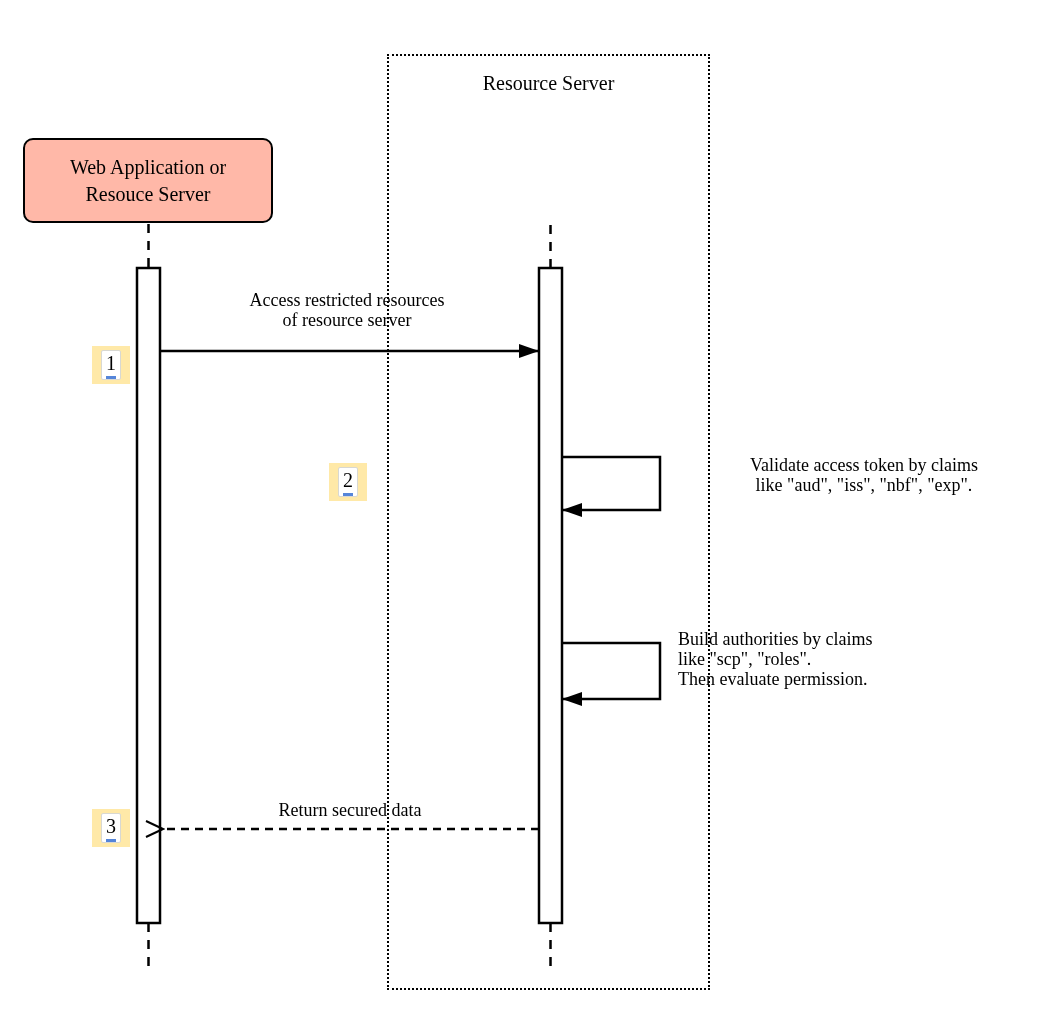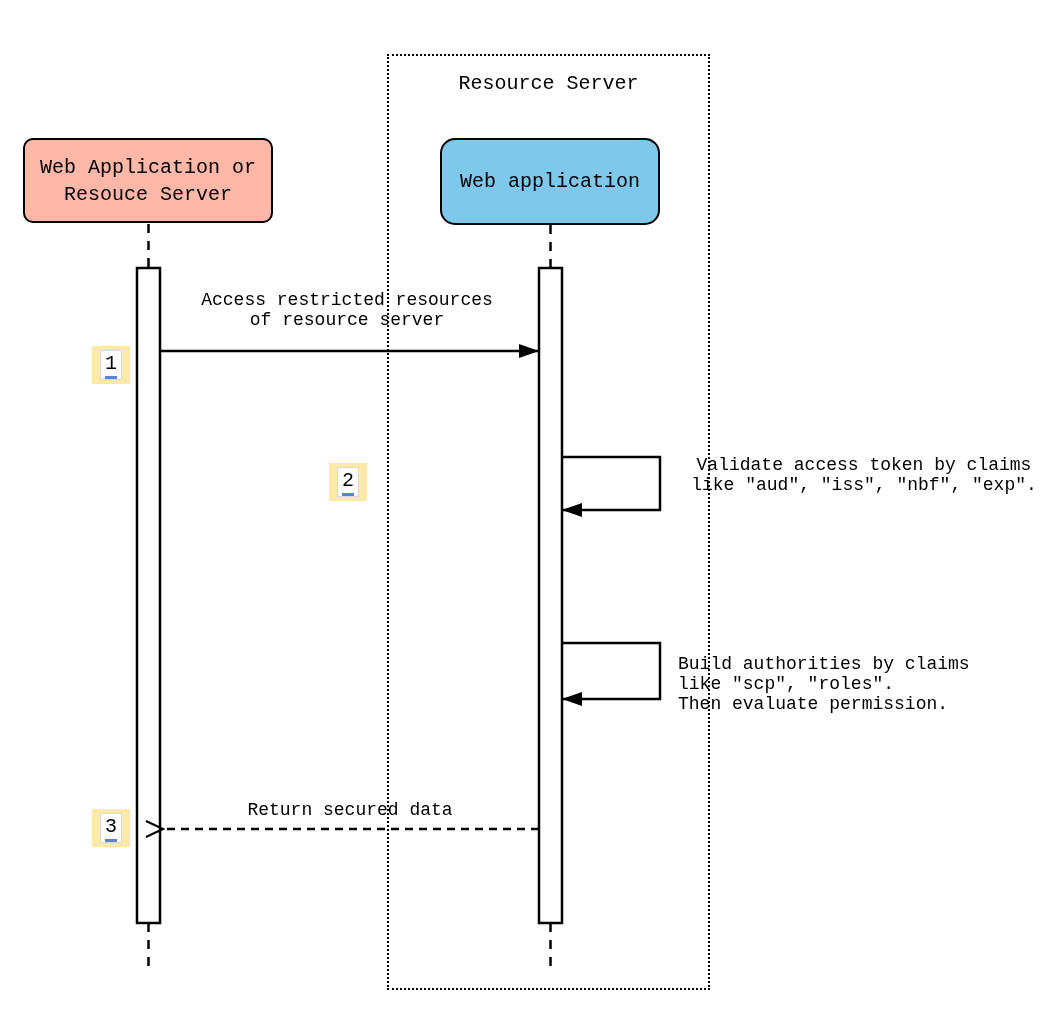--- a/index.html
+++ b/index.html
@@ -1,20 +1,20 @@
 <!DOCTYPE html>
 <html style="--background: #ffffff; --stroke: #000000; --actor-pink: #ffb8a8; --actor-blue: #7ec8ec; --badge-bg: #ffe9a8; --link-blue: #5585d9;"><head>
 <meta charset="utf-8">
 <style>
   html,body{margin:0;padding:0;background:#ffffff;}
   .canvas{
     position:relative;
     width:1053px;height:1025px;
     background:var(--background,#fff);
-    font-family:Liberation Mono, monospace;
+    font-family:Liberation Serif, serif;
     color:#000;
     overflow:hidden;
   }
   .abs{position:absolute;}
   .pre{white-space:pre-line;}
 
   
   .frame{
     left:387px;top:54px;width:323px;height:936px;
     border:2px dotted var(--stroke,#000);
@@ -39,21 +39,21 @@
   
   svg.wires{left:0;top:0;pointer-events:none;color:var(--stroke,#000);}
 
   
   .msg{
     font-size:18px;line-height:20px;
   }
   .msg--center{text-align:center;}
   .msg--1{left:182px;top:290px;width:330px;}
   .msg--2{left:684px;top:455px;width:360px;text-align:center;}
-  .msg--2b{left:678px;top:654px;width:370px;text-align:left;}
+  .msg--2b{left:678px;top:629px;width:370px;text-align:left;}
   .msg--3{left:195px;top:800px;width:310px;}
 
   
   .badge{
     width:38px;height:38px;
     background:var(--badge-bg,#ffe9a8);
     display:flex;align-items:center;justify-content:center;
     box-sizing:border-box;
     cursor:pointer;
   }
@@ -77,21 +77,20 @@
 <body>
 
 <div class="canvas">
 
   <div class="abs frame">
     <div class="frame-title">Resource Server</div>
   </div>
 
   <div class="abs actor actor--client pre">Web Application or
 Resouce Server</div>
-  <div class="abs actor actor--webapp">Web application</div>
 
   <svg class="abs wires" width="1053" height="1025" viewBox="0 0 1053 1025">
     <defs>
       <marker id="arrowFilled" markerWidth="20" markerHeight="14" refX="19" refY="7" orient="auto" markerUnits="userSpaceOnUse">
         <path d="M0,0 L20,7 L0,14 z" fill="currentColor"></path>
       </marker>
       <marker id="arrowOpen" markerWidth="22" markerHeight="18" refX="2" refY="9" orient="auto" markerUnits="userSpaceOnUse">
         <path d="M19,1 L2,9 L19,17" fill="none" stroke="currentColor" stroke-width="2"></path>
       </marker>
     </defs>

